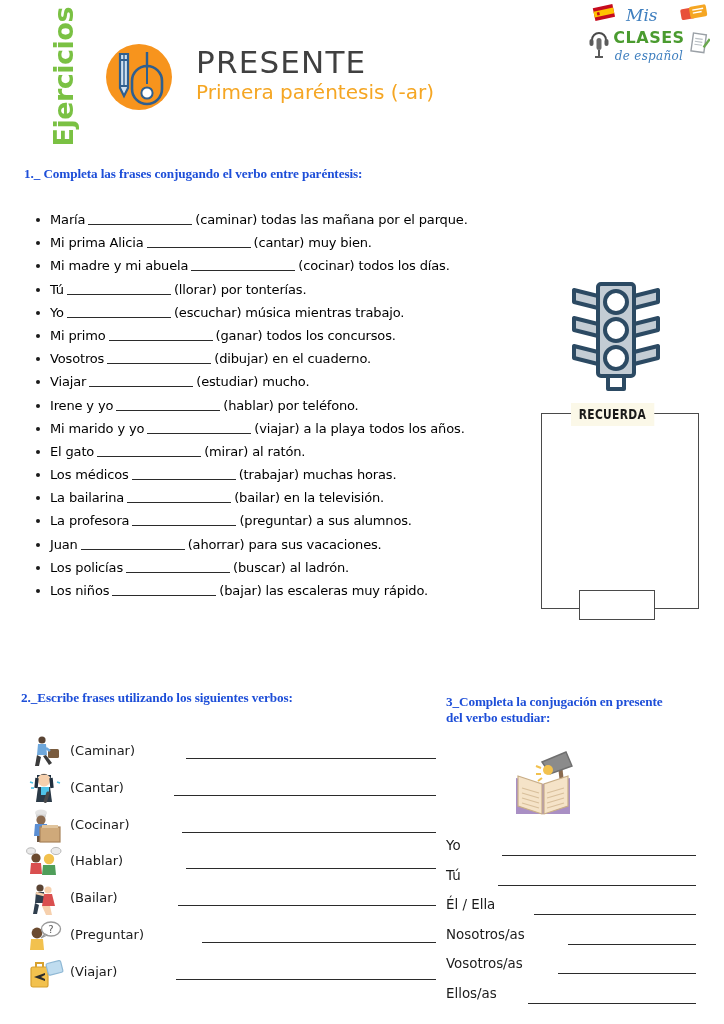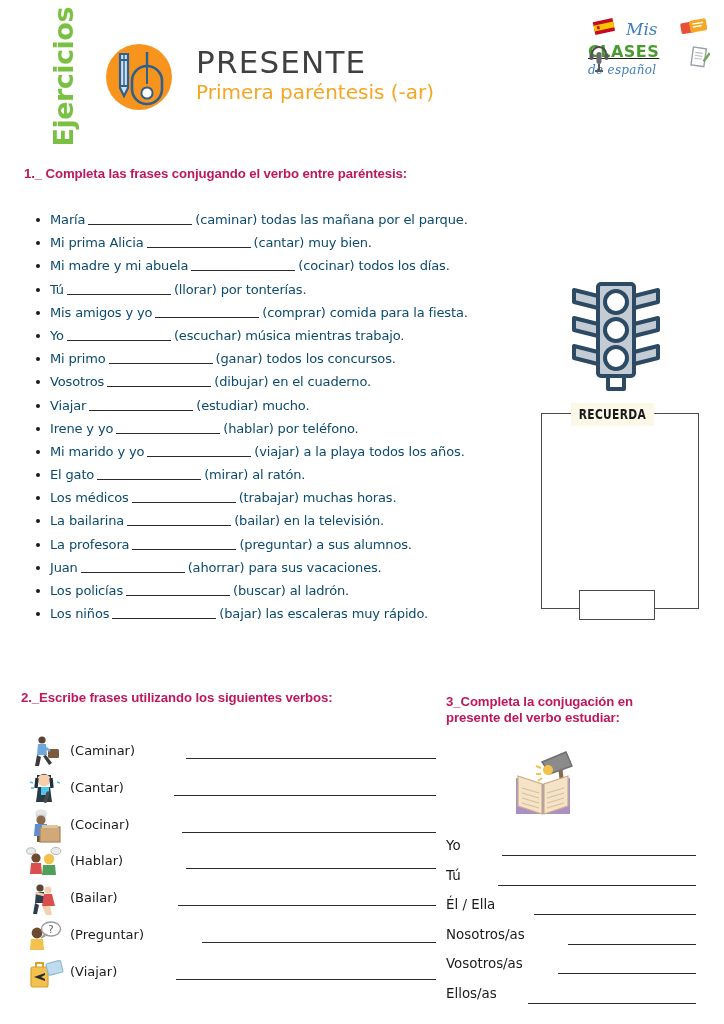--- a/index.html
+++ b/index.html
@@ -74,25 +74,24 @@
   #title-block .t2 {
     font-family: "DejaVu Sans", sans-serif;
     font-size: 20px;
     color: #f5a623;
     line-height: 1.25;
     margin-top: 1px;
   }
   #brand-logo {
     position: absolute;
     right: 14px;
-    top: 18px;
+    top: 4px;
     width: 122px;
     height: 78px;
-    text-align: left;
-    text-decoration: underline;
+    text-align: center;
   }
   #brand-logo .row1 {
     position: relative;
     height: 25px;
   }
   #brand-logo .mis {
     font-family: "DejaVu Serif", serif;
     font-style: italic;
     font-size: 17px;
     color: #3f7fbf;
@@ -115,44 +114,44 @@
     font-size: 12px;
     color: #3f7fbf;
     margin-top: 2px;
     letter-spacing: 0.3px;
   }
   #brand-logo .micon { position: absolute; }
 
   
   .sec-head {
     position: absolute;
-    font-family: Liberation Sans, sans-serif;
+    font-family: Liberation Serif, serif;
     font-weight: bold;
     font-size: 13.2px;
-    color: #be185d;
+    color: #1d4ed8;
     letter-spacing: -0.1px;
   }
   #ex1-head { left: 24px; top: 166px; }
   #ex2-head { left: 21px; top: 690px; }
   #ex3-head { left: 446px; top: 694px; width: 230px; line-height: 1.22; }
 
   
   #ex1-list {
     position: absolute;
     left: 34px;
     top: 212px;
     width: 500px;
   }
   #ex1-list .item {
     position: relative;
     padding-left: 16px;
     height: 23.2px;
     font-family: "DejaVu Sans", sans-serif;
     font-size: 13px;
-    color: #0c4a6e;
+    color: #000000;
     white-space: nowrap;
     letter-spacing: -0.15px;
   }
   #ex1-list .item .bullet {
     position: absolute;
     left: 2px;
     top: 6px;
     width: 4px;
     height: 4px;
     border-radius: 50%;
@@ -365,21 +364,20 @@
   </div>
 </div>
 
 <div class="sec-head" id="ex1-head">1._ Completa las frases conjugando el verbo entre paréntesis:</div>
 
 <div id="ex1-list">
     <div class="item"><span class="bullet"></span><span>María</span><span class="blank-inline"></span><span>(caminar) todas las mañana por el parque.</span></div>
     <div class="item"><span class="bullet"></span><span>Mi prima Alicia</span><span class="blank-inline"></span><span>(cantar) muy bien.</span></div>
     <div class="item"><span class="bullet"></span><span>Mi madre y mi abuela</span><span class="blank-inline"></span><span>(cocinar) todos los días.</span></div>
     <div class="item"><span class="bullet"></span><span>Tú</span><span class="blank-inline"></span><span>(llorar) por tonterías.</span></div>
-    <div class="item"><span class="bullet"></span><span>Mis amigos y yo</span><span class="blank-inline"></span><span>(comprar) comida para la fiesta.</span></div>
     <div class="item"><span class="bullet"></span><span>Yo</span><span class="blank-inline"></span><span>(escuchar) música mientras trabajo.</span></div>
     <div class="item"><span class="bullet"></span><span>Mi primo</span><span class="blank-inline"></span><span>(ganar) todos los concursos.</span></div>
     <div class="item"><span class="bullet"></span><span>Vosotros</span><span class="blank-inline"></span><span>(dibujar) en el cuaderno.</span></div>
     <div class="item"><span class="bullet"></span><span>Viajar</span><span class="blank-inline"></span><span>(estudiar) mucho.</span></div>
     <div class="item"><span class="bullet"></span><span>Irene y yo</span><span class="blank-inline"></span><span>(hablar) por teléfono.</span></div>
     <div class="item"><span class="bullet"></span><span>Mi marido y yo</span><span class="blank-inline"></span><span>(viajar) a la playa todos los años.</span></div>
     <div class="item"><span class="bullet"></span><span>El gato</span><span class="blank-inline"></span><span>(mirar) al ratón.</span></div>
     <div class="item"><span class="bullet"></span><span>Los médicos</span><span class="blank-inline"></span><span>(trabajar) muchas horas.</span></div>
     <div class="item"><span class="bullet"></span><span>La bailarina</span><span class="blank-inline"></span><span>(bailar) en la televisión.</span></div>
     <div class="item"><span class="bullet"></span><span>La profesora</span><span class="blank-inline"></span><span>(preguntar) a sus alumnos.</span></div>

